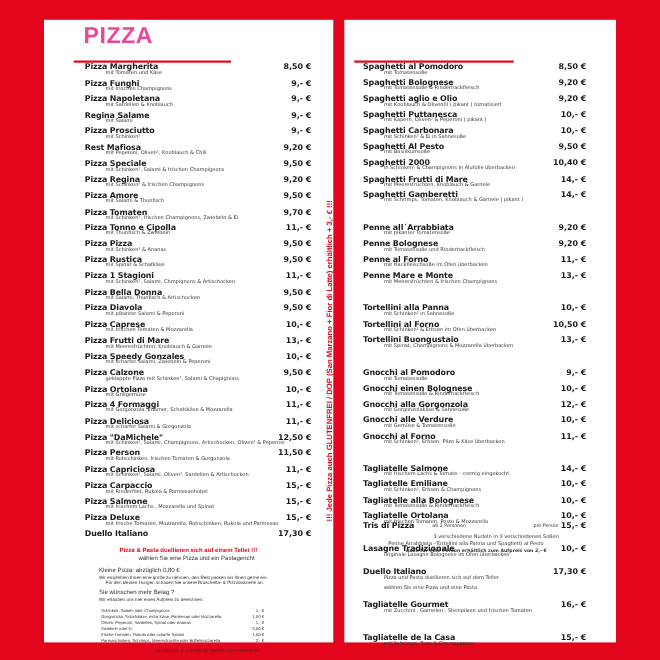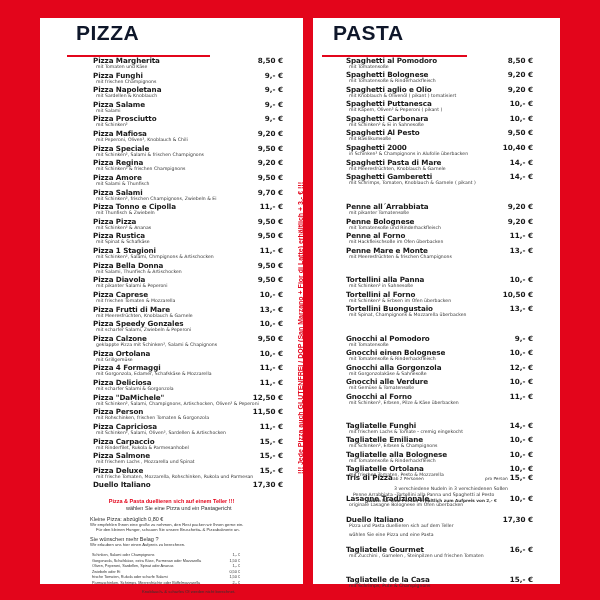--- a/index.html
+++ b/index.html
@@ -2,28 +2,28 @@
 <html><head>
 <meta charset="utf-8">
 <style>
   html, body { margin:0; padding:0; }
   body { width:600px; height:600px; background:#e3051b; position:relative; overflow:hidden;
          font-family:"DejaVu Sans", sans-serif; color:#1a1a1a; }
   .panel { position:absolute; background:#fff; }
   #left { left:40px; top:18px; width:263px; height:566px; }
   #right { left:313px; top:18px; width:247px; height:566px; }
   .title { position:absolute; font-family:"Liberation Sans", sans-serif; font-weight:bold;
-           color:#0f172a; font-size:21px; letter-spacing:0.5px; }
+           color:#ec4899; font-size:21px; letter-spacing:0.5px; }
   .title-line { position:absolute; height:2px; background:#e3051b; }
   #left .title { left:36px; top:3px; }
   #left .title-line { left:27px; top:37px; width:143px; }
   #right .title { left:20px; top:3px; }
   #right .title-line { left:9px; top:37px; width:145px; }
   .item { position:absolute; left:0; width:100%; }
-  .name { position:absolute; font-weight:bold; font-size:7.2px; white-space:nowrap; letter-spacing:-0.1px;margin-left:16px; }
+  .name { position:absolute; font-weight:bold; font-size:7.2px; white-space:nowrap; letter-spacing:-0.1px; }
   .desc { position:absolute; font-size:4.6px; white-space:nowrap; color:#333; }
   .price { position:absolute; font-weight:bold; font-size:7.2px; text-align:right; white-space:nowrap; }
   #left .name { left:37px; top:0; }
   #left .desc { left:56px; top:8px; }
   #left .price { right:20px; top:0; }
   #right .name { left:17px; top:0; }
   #right .desc { left:36px; top:8px; }
   #right .price { right:27px; top:0; }
   .vertical { position:absolute; left:293px; top:150px; width:14px; height:355px; }
   .vertical span { position:absolute; left:50%; top:50%; transform:translate(-50%,-50%) rotate(-90deg);
@@ -51,51 +51,51 @@
         <div class="name">Pizza Funghi</div>
         <div class="desc">mit frischen Champignons</div>
         <div class="price">9,- €</div>
       </div>
       <div class="item" style="top: 67px;">
         <div class="name">Pizza Napoletana</div>
         <div class="desc">mit Sardellen &amp; Knoblauch</div>
         <div class="price">9,- €</div>
       </div>
       <div class="item" style="top: 82px;">
-        <div class="name">Pizza Salame</div>
+        <div class="name">Regina Salame</div>
         <div class="desc">mit Salami</div>
         <div class="price">9,- €</div>
       </div>
       <div class="item" style="top: 96px;">
         <div class="name">Pizza Prosciutto</div>
         <div class="desc">mit Schinken²</div>
         <div class="price">9,- €</div>
       </div>
       <div class="item" style="top: 111px;">
-        <div class="name">Pizza Mafiosa</div>
+        <div class="name">Rest Mafiosa</div>
         <div class="desc">mit Peperoni, Oliven², Knoblauch &amp; Chili</div>
         <div class="price">9,20 €</div>
       </div>
       <div class="item" style="top: 126px;">
         <div class="name">Pizza Speciale</div>
         <div class="desc">mit Schinken², Salami &amp; frischen Champignons</div>
         <div class="price">9,50 €</div>
       </div>
       <div class="item" style="top: 140px;">
         <div class="name">Pizza Regina</div>
         <div class="desc">mit Schinken² &amp; frischen Champignons</div>
         <div class="price">9,20 €</div>
       </div>
       <div class="item" style="top: 155px;">
         <div class="name">Pizza Amore</div>
         <div class="desc">mit Salami &amp; Thunfisch</div>
         <div class="price">9,50 €</div>
       </div>
       <div class="item" style="top: 170px;">
-        <div class="name">Pizza Salami</div>
+        <div class="name">Pizza Tomaten</div>
         <div class="desc">mit Schinken², frischen Champignons, Zwiebeln &amp; Ei</div>
         <div class="price">9,70 €</div>
       </div>
       <div class="item" style="top: 184px;">
         <div class="name">Pizza Tonno e Cipolla</div>
         <div class="desc">mit Thunfisch &amp; Zwiebeln</div>
         <div class="price">11,- €</div>
       </div>
       <div class="item" style="top: 199px;">
         <div class="name">Pizza Pizza</div>
@@ -212,21 +212,20 @@
       </div>
     <div class="small" style="left:102px; top:91px;">Knoblauch- &amp; scharfes Öl werden nicht berechnet.</div>
   </div>
 </div>
 
 <div class="vertical">
   <span>!!!  Jede Pizza auch GLUTENFREI  /  DOP (San Marzano + Fior di Latte) erhältlich  + 3,- €  !!!</span>
 </div>
 
 <div id="right" class="panel">
-  <div class="title">PASTA</div>
   <div class="title-line"></div>
   <div id="pasta-list">
       <div class="item" style="top: 38px;">
         <div class="name">Spaghetti al Pomodoro</div>
         <div class="desc">mit Tomatensoße</div>
         <div class="price">8,50 €</div>
       </div>
       <div class="item" style="top: 52px;">
         <div class="name">Spaghetti Bolognese</div>
         <div class="desc">mit Tomatensoße &amp; Rinderhackfleisch</div>
@@ -251,21 +250,21 @@
         <div class="name">Spaghetti Al Pesto</div>
         <div class="desc">mit Basilikumsoße</div>
         <div class="price">9,50 €</div>
       </div>
       <div class="item" style="top: 125px;">
         <div class="name">Spaghetti 2000</div>
         <div class="desc">in Schinken² &amp; Champignons in Alufolie überbacken</div>
         <div class="price">10,40 €</div>
       </div>
       <div class="item" style="top: 140px;">
-        <div class="name">Spaghetti Pasta di Mare</div>
+        <div class="name">Spaghetti Frutti di Mare</div>
         <div class="desc">mit Meeresfrüchten, Knoblauch &amp; Garnele</div>
         <div class="price">14,- €</div>
       </div>
       <div class="item" style="top: 154px;">
         <div class="name">Spaghetti Gamberetti</div>
         <div class="desc">mit Schrimps, Tomaten, Knoblauch &amp; Garnele ( pikant )</div>
         <div class="price">14,- €</div>
       </div>
       <div class="item" style="top: 184px;">
         <div class="name">Penne all´Arrabbiata</div>
@@ -321,21 +320,21 @@
         <div class="name">Gnocchi alle Verdure</div>
         <div class="desc">mit Gemüse &amp; Tomatensoße</div>
         <div class="price">10,- €</div>
       </div>
       <div class="item" style="top: 374px;">
         <div class="name">Gnocchi al Forno</div>
         <div class="desc">mit Schinken², Erbsen, Pilze &amp; Käse überbacken</div>
         <div class="price">11,- €</div>
       </div>
       <div class="item" style="top: 403px;">
-        <div class="name">Tagliatelle Funghi</div>
+        <div class="name">Tagliatelle Salmone</div>
         <div class="desc">mit frischem Lachs &amp; Tomate - cremig eingekocht</div>
         <div class="price">14,- €</div>
       </div>
       <div class="item" style="top: 417px;">
         <div class="name">Tagliatelle Emiliane</div>
         <div class="desc">mit Schinken², Erbsen &amp; Champignons</div>
         <div class="price">10,- €</div>
       </div>
       <div class="item" style="top: 432px;">
         <div class="name">Tagliatelle alla Bolognese</div>

